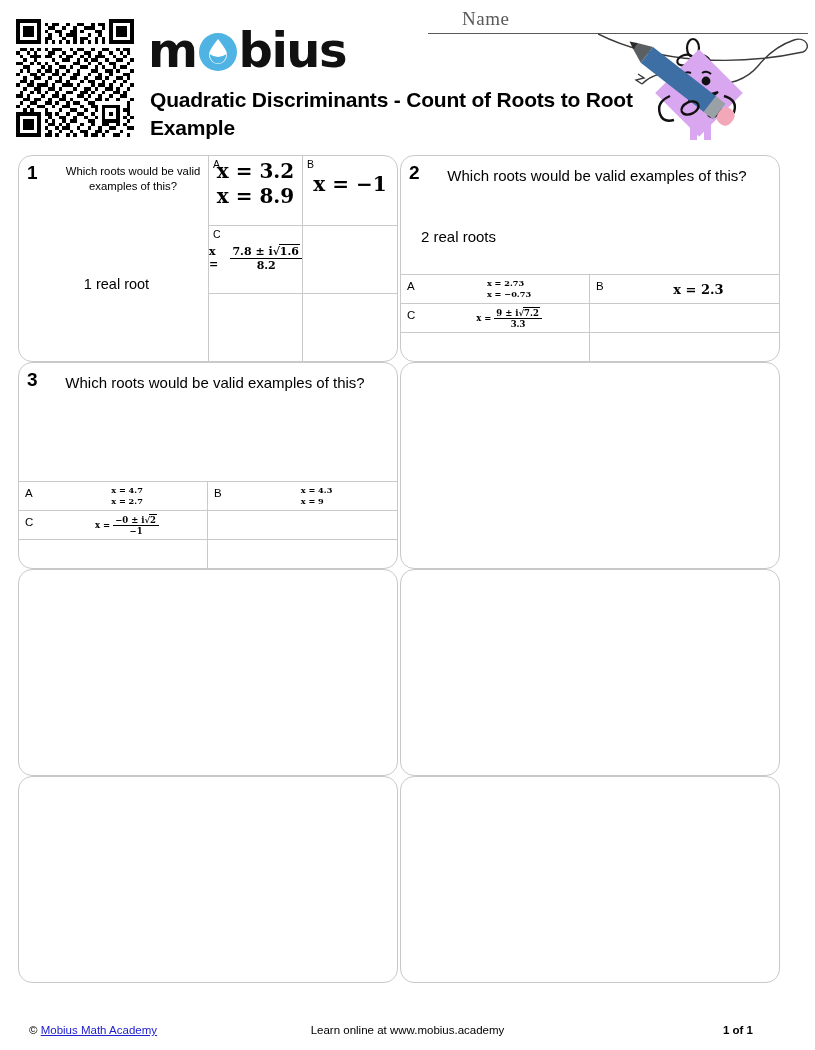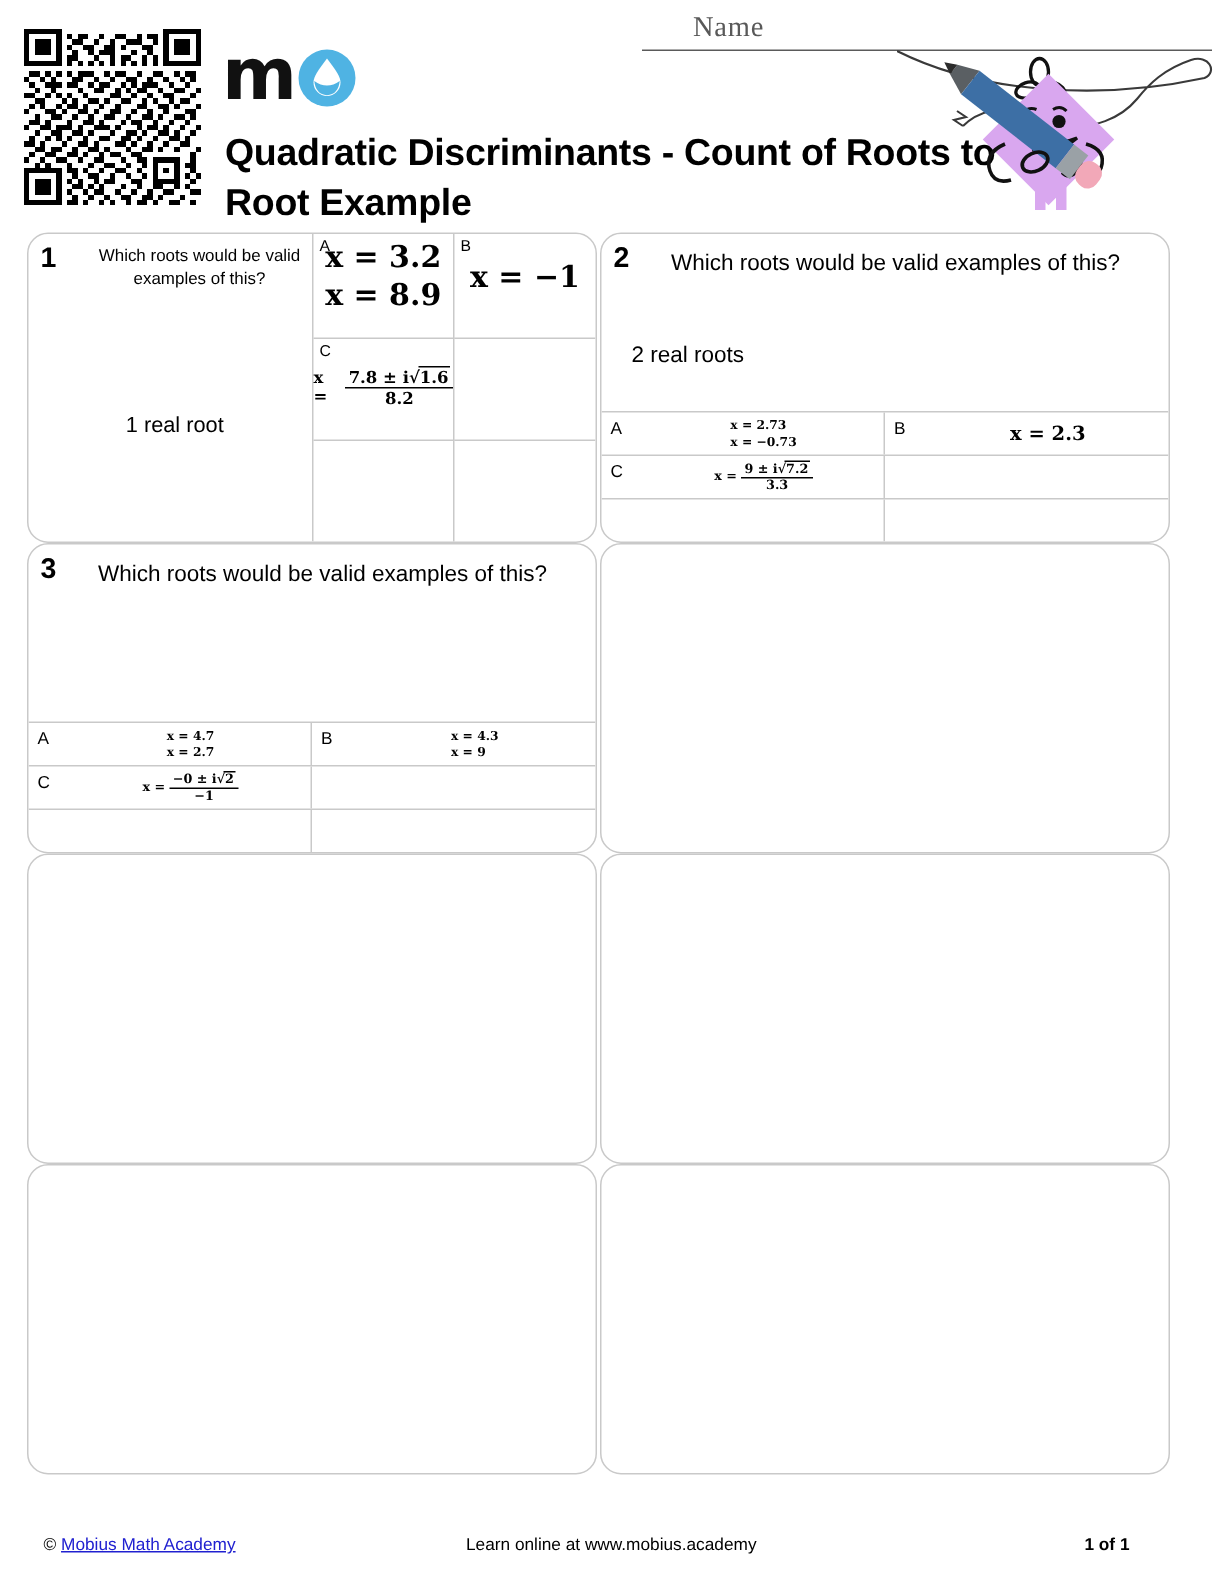--- a/index.html
+++ b/index.html
@@ -51,21 +51,21 @@
     position: relative;
     top: 2px;
   }
   .logo-o svg { display:block; width:40px;height:40px; }
 
   .worksheet-title {
     position: absolute;
     left: 150px; top: 86px;
     width: 530px;
     font-family: "Liberation Sans", sans-serif;
-    font-size: 25px;
+    font-size: 21px;
     font-weight: bold;
     line-height: 1.32;
     color: #000;
     letter-spacing: -0.2px;
   }
 
   .name-label {
     position: absolute;
     left: 462px; top: 8px;
     font-family: Liberation Serif, serif;
@@ -612,20 +612,21 @@
   <div class="logo">
     <div class="logo-text">
       <span>m</span>
       <span class="logo-o">
         <svg viewBox="0 0 40 40" aria-hidden="true">
           <circle cx="20" cy="20" r="19" fill="#4fb3e3"></circle>
           <path d="M20 7 C14 15, 11 19, 11 23 a9 9 0 0 0 18 0 c0 -4 -3 -8 -9 -16 z" fill="#ffffff"></path>
           <path d="M11.5 22 Q20 28, 28.5 22 Q27.5 31, 20 31.5 Q12.5 31, 11.5 22 z" fill="#4fb3e3"></path>
         </svg>
       </span>
+      <span>bius</span>
     </div>
   </div>
 
   <div class="worksheet-title">Quadratic Discriminants - Count of Roots to Root Example</div>
 
   <div class="name-label">Name</div>
   <div class="name-line"></div>
 
   <div class="mascot">
     <svg width="215" height="118" viewBox="0 0 215 118" aria-hidden="true">

